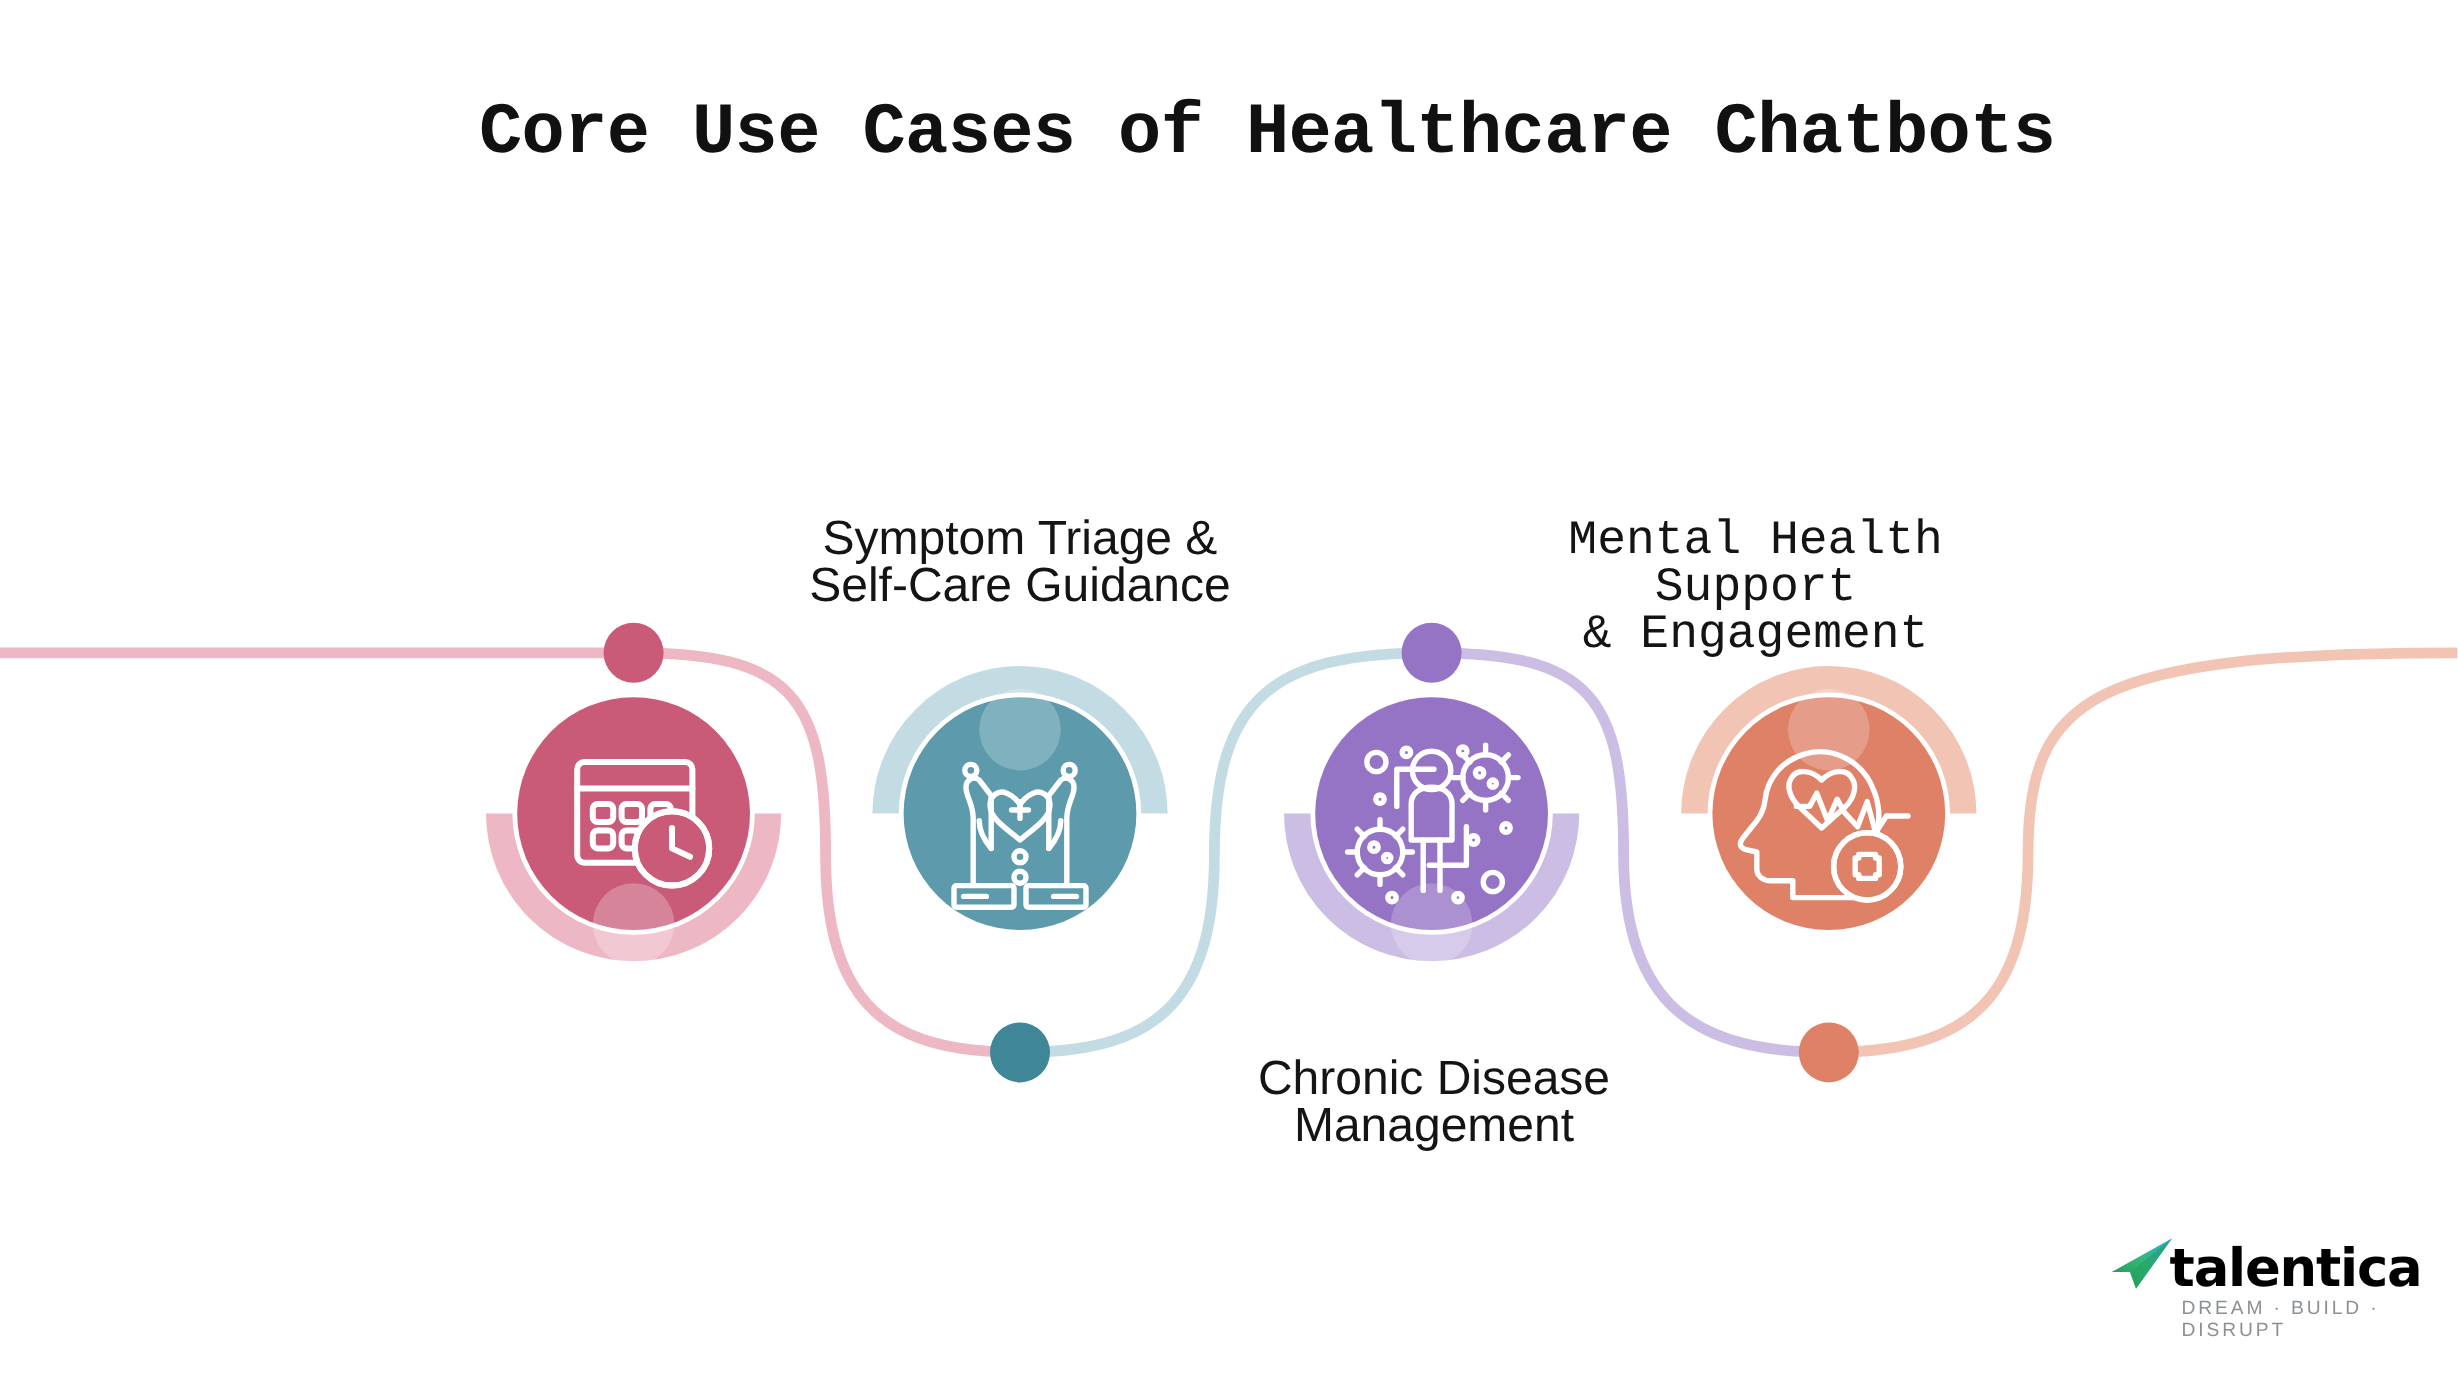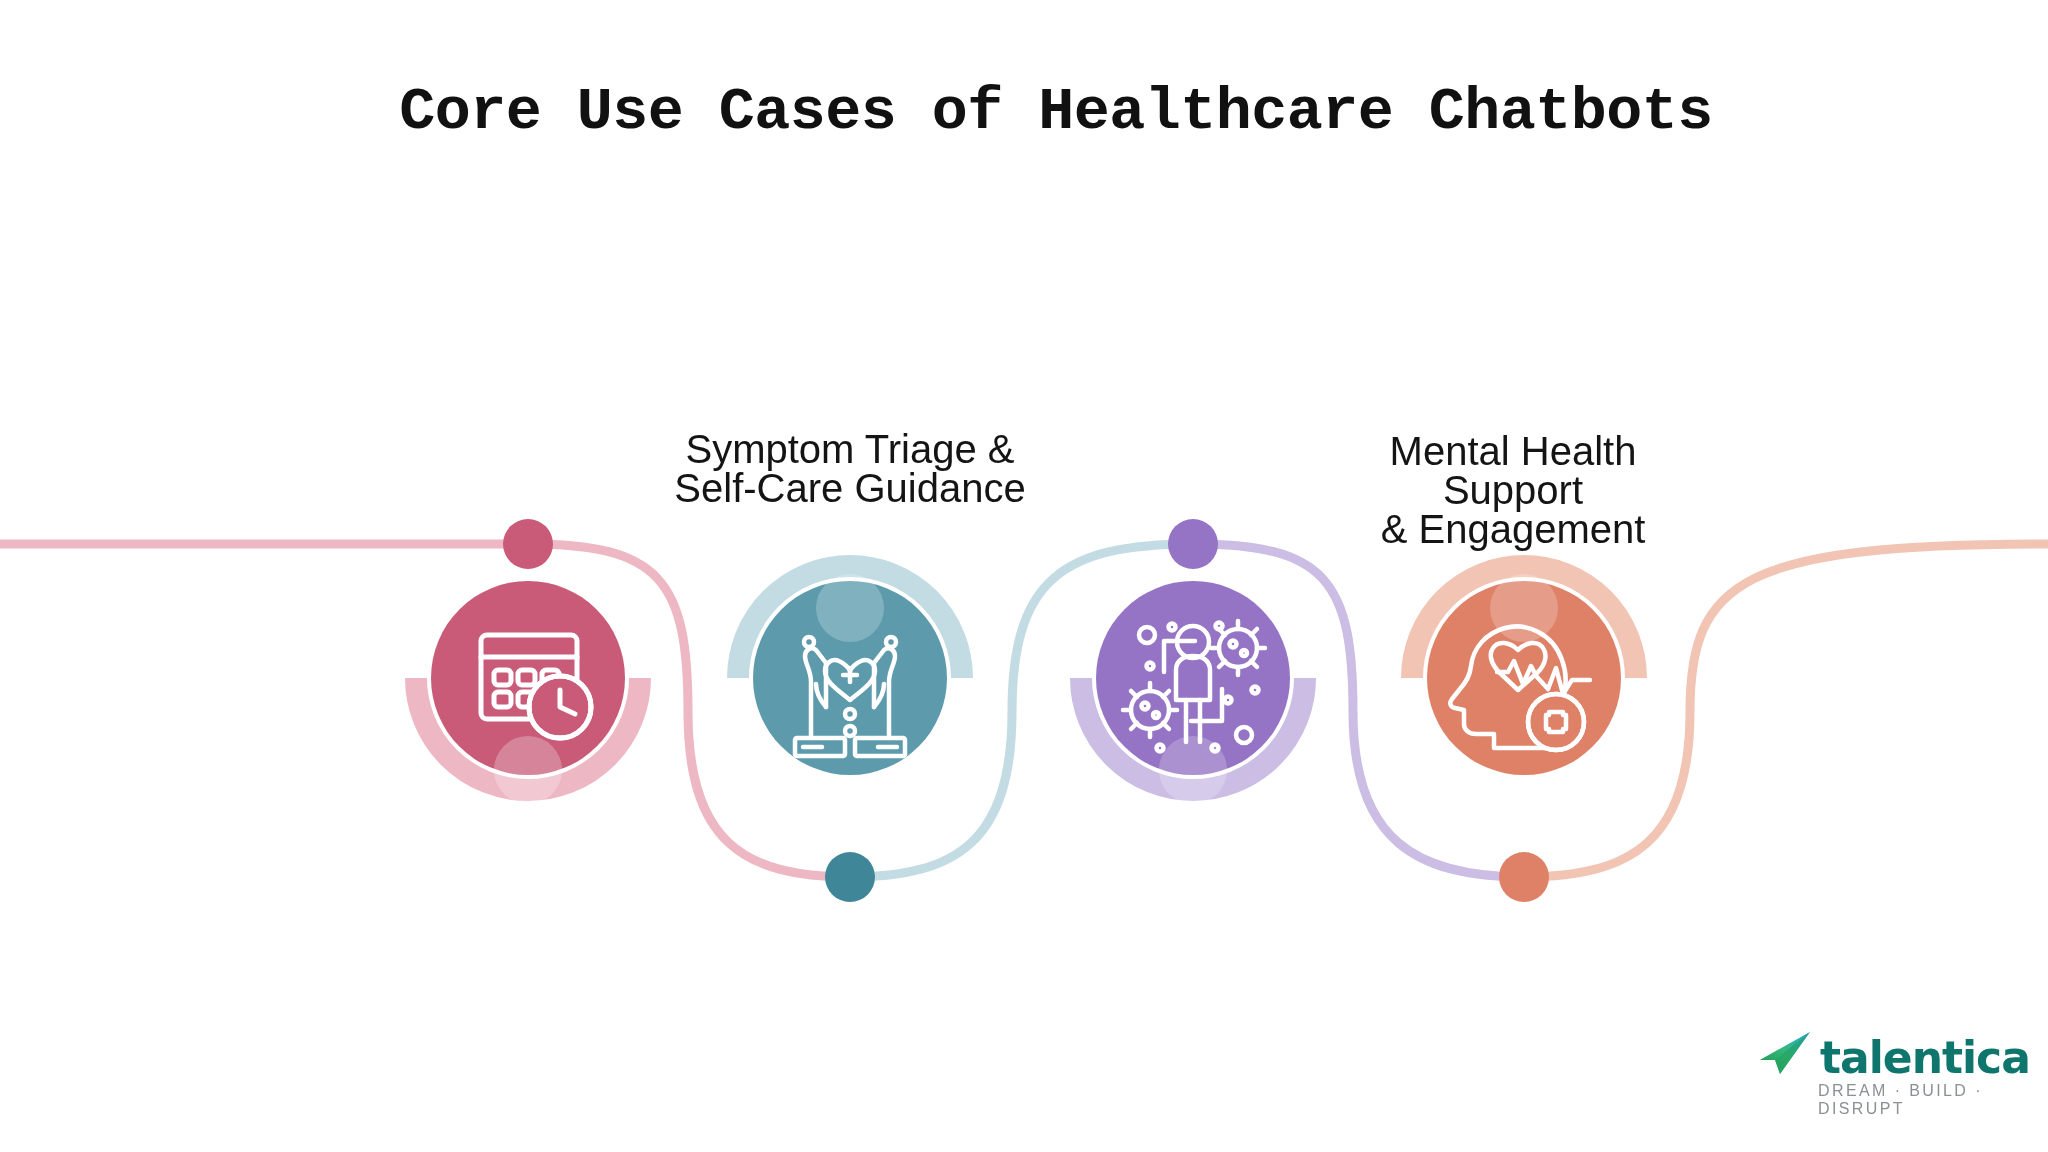--- a/index.html
+++ b/index.html
@@ -38,25 +38,25 @@
   }
 
   
   .logo{
     position:absolute;
     left:1758px;top:1028px;
     width:230px;height:78px;
   }
   .logo-word{
     position:absolute;
-    left:62px;top:4px;
+    left:50px;top:4px;
     font-size:44px;
     font-weight:bold;
     letter-spacing:-1px;
-    color:#0f766e;
+    color:#000000;
     font-family:"DejaVu Sans", sans-serif;
   }
   .logo-tag{
     position:absolute;
     left:60px;top:54px;
     font-size:16px;
     letter-spacing:2.4px;
     color:#8a9094;
     font-family:"Liberation Sans", sans-serif;
   }
@@ -229,22 +229,24 @@
         <circle cx="1556" cy="722" r="28"></circle>
         <path d="M 1549 712 L 1563 712 L 1563 715 L 1566 715 L 1566 729 L 1563 729 L 1563 732 L 1549 732 L 1549 729 L 1546 729 L 1546 715 L 1549 715 Z"></path>
       </g>
     </g>
   </svg>
 
 
   <div class="node-label" style="left:660px;top:430px;width:380px;">Symptom Triage &amp;
 Self-Care Guidance</div>
 
-
-  <div class="node-label" style="left:1318px;top:432px;width:390px;">Mental Health Support
+  <div class="node-label" style="left:1010px;top:880px;width:370px;">Chronic Disease
+Management</div>
+
+  <div class="node-label" style="left:1268px;top:432px;width:390px;font-family:Liberation Mono, monospace;">Mental Health Support
 &amp; Engagement</div>
 
   <div class="logo">
     <svg class="logo-plane" viewBox="0 0 56 46">
       <path d="M 2 30 L 52 2 L 22 44 L 17 30 Z" fill="url(#plane-grad)"></path>
       <path d="M 2 30 L 52 2 L 17 30 Z" fill="url(#plane-grad)" opacity="0.75"></path>
       <path d="M 17 30 L 52 2 L 22 44 Z" fill="#1F9D55" opacity="0.55"></path>
     </svg>
     <div class="logo-word">talentica</div>
     <div class="logo-tag">DREAM · BUILD · DISRUPT</div>

